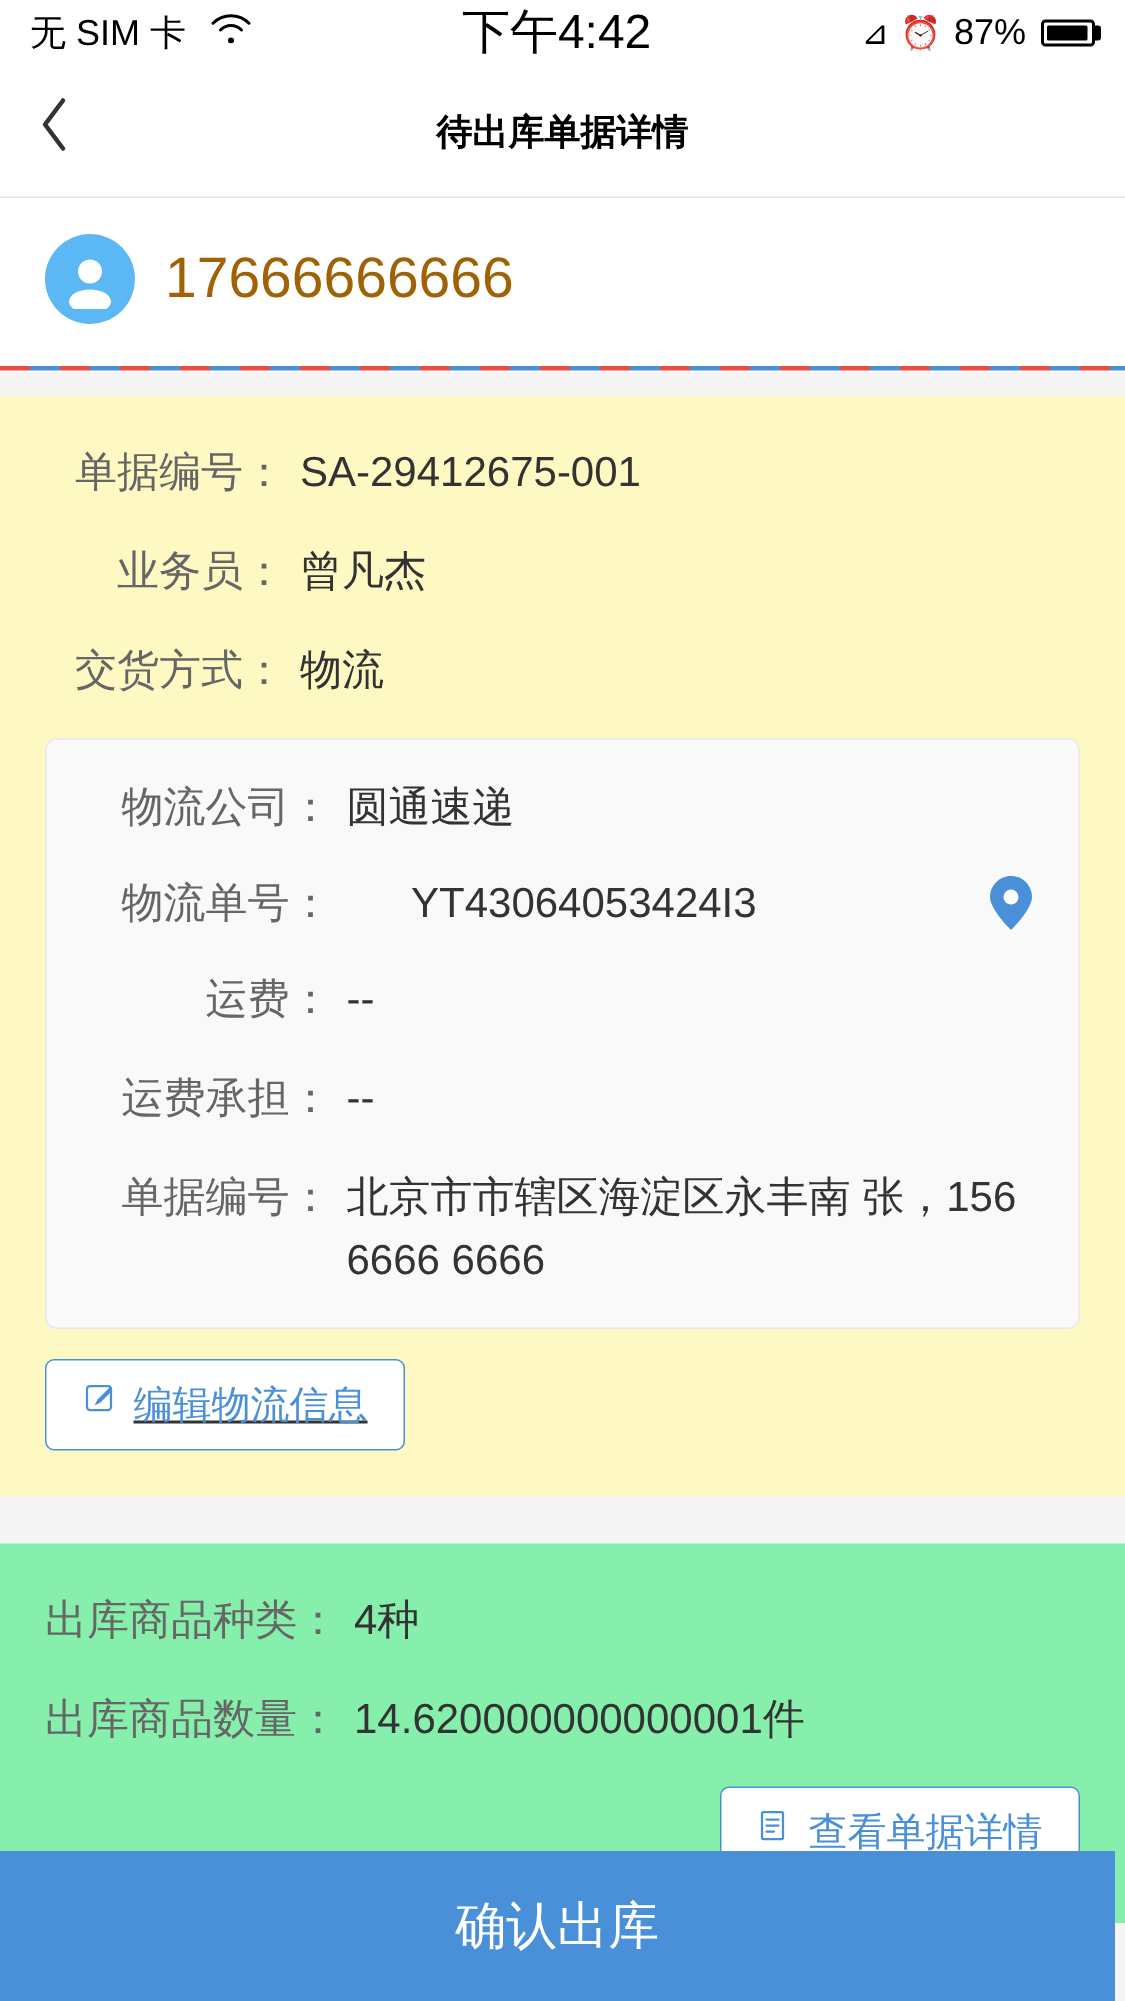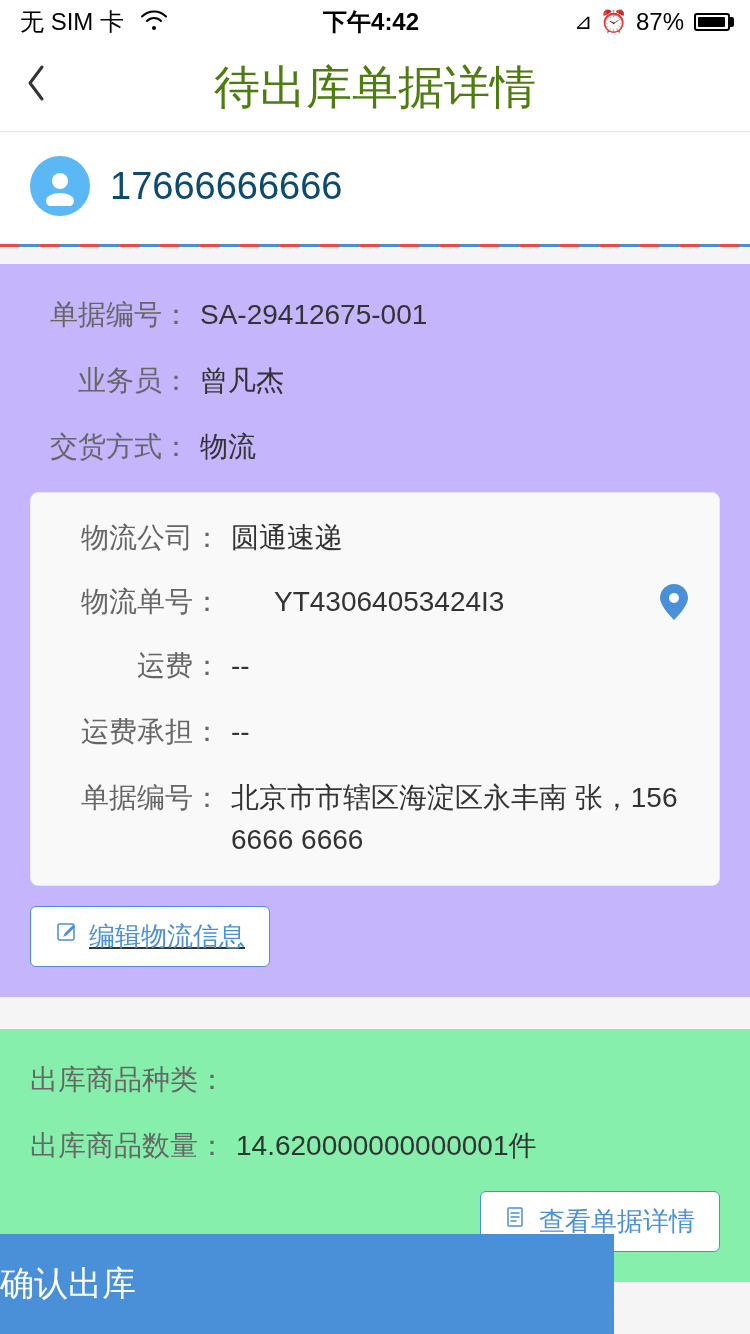--- a/index.html
+++ b/index.html
@@ -38,23 +38,23 @@
       border-bottom: 1px solid #e5e5e5;
     }
     .nav-back {
       position: absolute;
       left: 24px;
       font-size: 36px;
       color: #333;
       cursor: pointer;
     }
     .nav-title {
-      font-size: 46px;
-      font-weight: 400;
-      color: #4d7c0f;
+      font-size: 24px;
+      font-weight: 700;
+      color: #000000;
     }
 
     
     .content {
       padding-bottom: 120px;
     }
 
     
     .customer-header {
       background: #fff;
@@ -69,21 +69,21 @@
       height: 60px;
       border-radius: 50%;
       background: #5bb8f5;
       display: flex;
       align-items: center;
       justify-content: center;
     }
     .customer-phone {
       font-size: 38px;
       font-weight: 500;
-      color: #0c4a6e;
+      color: #a16207;
     }
 
     
     .dashed-divider {
       height: 8px;
       background: #fff;
       padding: 0;
       overflow: hidden;
       position: relative;
     }
@@ -98,21 +98,21 @@
         #e84e40 0px,
         #e84e40 20px,
         #4a90d9 20px,
         #4a90d9 40px,
         #e84e40 40px
       );
     }
 
     
     .section-card {
-      background: #c4b5fd;
+      background: #fef9c3;
       margin-bottom: 16px;
       padding: 30px;
     }
 
     .info-row {
       display: flex;
       margin-bottom: 24px;
       line-height: 1.5;
     }
     .info-row:last-child { margin-bottom: 0; }
@@ -194,25 +194,26 @@
       align-items: center;
       justify-content: flex-end;
       margin-top: 20px;
     }
 
     
     .confirm-bar {
       position: fixed;
       bottom: 0;
       left: 0;
-      width: 614px;
+      width: 743px;
       height: 100px;
       background: #4a90d9;
       display: flex;
       align-items: center;
+      justify-content: center;
       cursor: pointer;
     }
     .confirm-text {
       color: #fff;
       font-size: 34px;
       font-weight: 500;
     }
   </style>
 </head>
 <body>
@@ -221,21 +222,21 @@
   <div class="status-left">
     <span>无 SIM 卡</span>
     <span>
       <svg width="28" height="20" viewBox="0 0 28 20" fill="none">
         <path d="M14 16a2 2 0 1 1 0 4 2 2 0 0 1 0-4z" fill="#000"></path>
         <path d="M7 11c1.9-1.9 4.5-3 7-3s5.1 1.1 7 3" stroke="#000" stroke-width="2" fill="none" stroke-linecap="round"></path>
         <path d="M2 6.5C5.2 3.3 9.4 1.5 14 1.5s8.8 1.8 12 5" stroke="#000" stroke-width="2" fill="none" stroke-linecap="round"></path>
       </svg>
     </span>
   </div>
-  <div class="status-center" style="font-size:24px;font-weight:700;">下午4:42</div>
+  <div class="status-center" style="font-size:32px;font-weight:400;">下午4:42</div>
   <div class="status-right">
     <span style="font-size:22px;">⊿</span>
     <span style="font-size:22px;">⏰</span>
     <span>87%</span>
     <span style="display:inline-block;width:36px;height:18px;border:2px solid #000;border-radius:3px;position:relative;margin-left:2px;">
       <span style="position:absolute;left:2px;top:2px;bottom:2px;width:85%;background:#000;border-radius:1px;"></span>
       <span style="position:absolute;right:-6px;top:50%;transform:translateY(-50%);width:4px;height:10px;background:#000;border-radius:0 2px 2px 0;"></span>
     </span>
   </div>
 </div>
@@ -319,20 +320,21 @@
         <span>编辑物流信息</span>
       </button>
     </div>
   </div>
 
   <div class="separator"></div>
 
   <div class="goods-section">
     <div class="info-row">
       <span class="info-label">出库商品种类：</span>
+      <span class="info-value">4种</span>
     </div>
     <div class="info-row">
       <span class="info-label">出库商品数量：</span>
       <span class="info-value">14.620000000000001件</span>
     </div>
 
     <div class="view-detail-btn">
       <button class="btn-outline">
         <span>
           <svg width="24" height="24" viewBox="0 0 24 24" fill="none">

